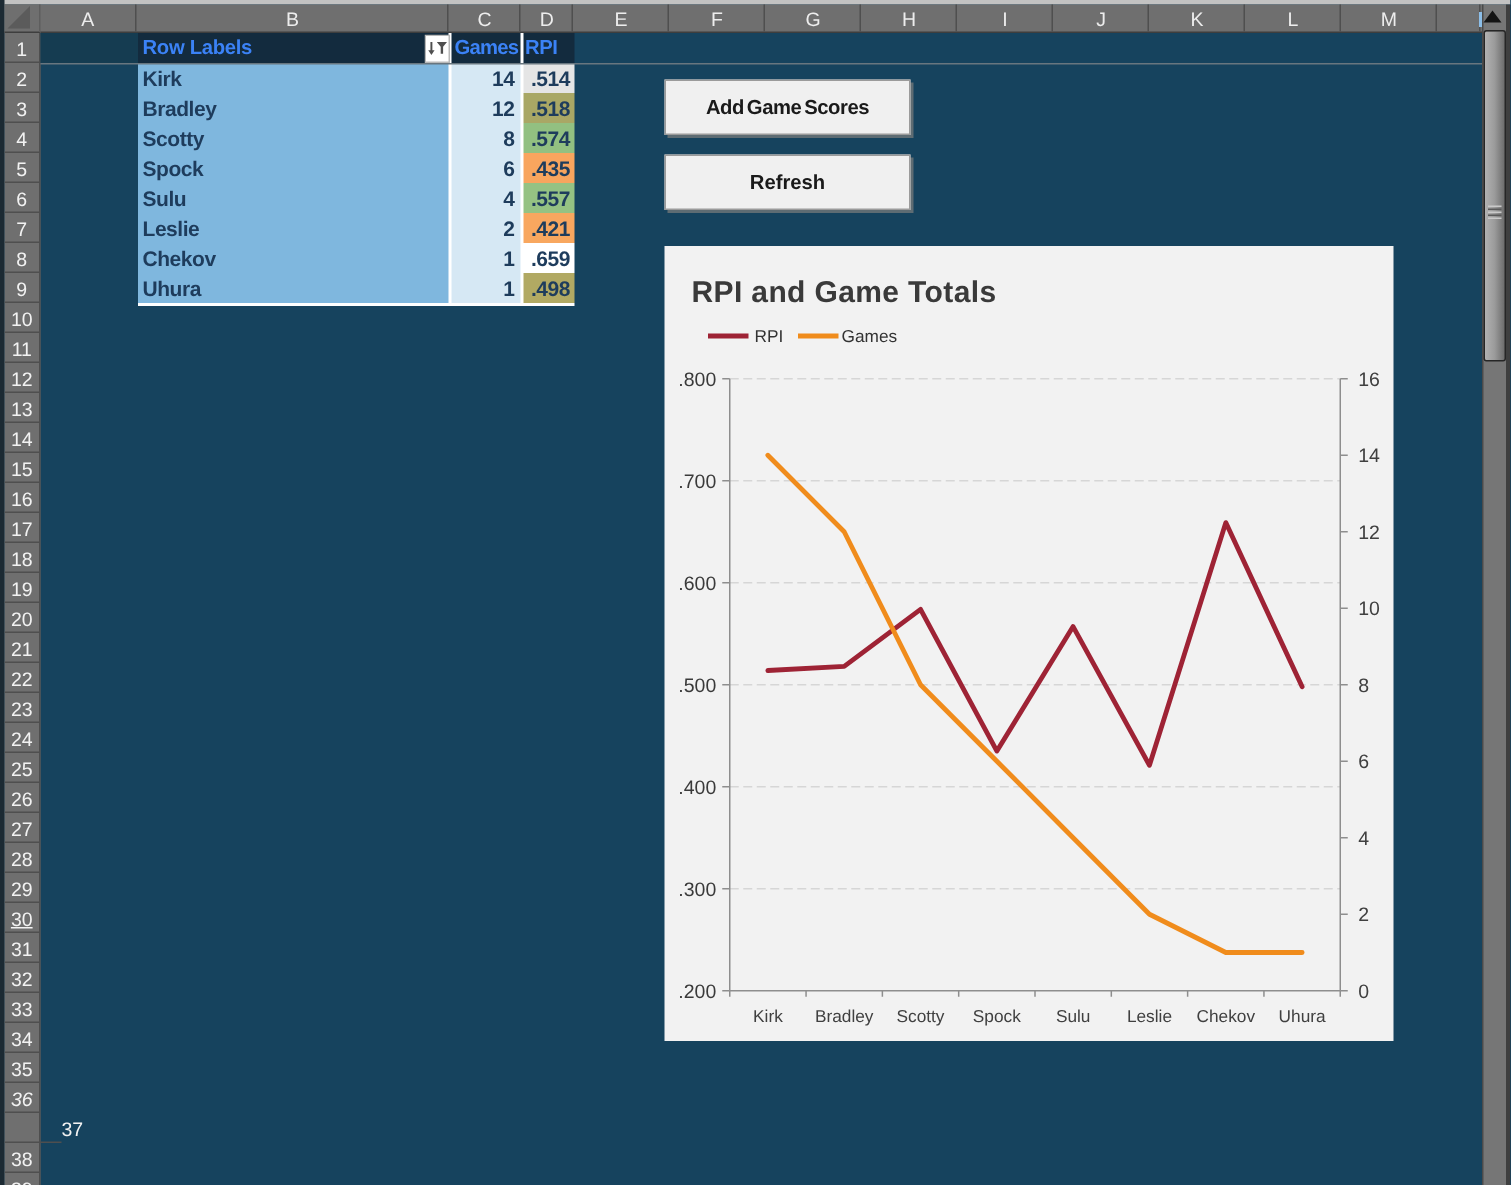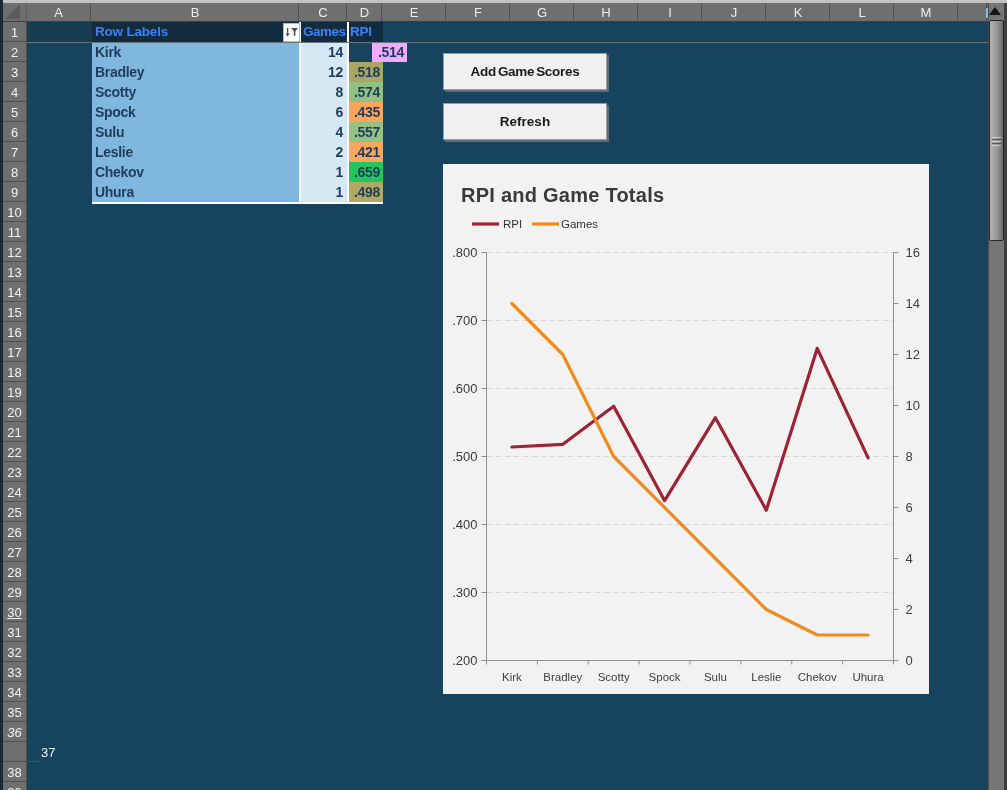--- a/index.html
+++ b/index.html
@@ -102,39 +102,39 @@
     <div class="rowcell" style="top: 760px;">39</div>
   </div>
 
 <div class="abs" style="left:27px;top:22px;width:65px;height:20px;background:#153C51;"></div>
 <div id="pivot">
     <div class="cell hdr colB abs" style="top:22px;letter-spacing:-0.2px;">Row Labels</div>
     <div class="cell hdr colC abs" style="top:22px;text-align:left;padding-left:3px;letter-spacing:-0.5px;">Games</div>
     <div class="cell hdr colD abs" style="top:22px;text-align:left;padding-left:2px;">RPI</div>
     <div class="cell colB abs" style="top:42px;background:#7FB7DE;">Kirk</div>
     <div class="cell colC abs" style="top:42px;background:#D6E8F4;">14</div>
-    <div class="cell colD abs" style="top:42px;background:#f0abfc;margin-left:24px;">.514</div>
+    <div class="cell colD abs" style="top:42px;background:#e5e5e5;">.514</div>
     <div class="cell colB abs" style="top:62px;background:#7FB7DE;">Bradley</div>
     <div class="cell colC abs" style="top:62px;background:#D6E8F4;">12</div>
     <div class="cell colD abs" style="top:62px;background:#A9A765;">.518</div>
     <div class="cell colB abs" style="top:82px;background:#7FB7DE;">Scotty</div>
     <div class="cell colC abs" style="top:82px;background:#D6E8F4;">8</div>
     <div class="cell colD abs" style="top:82px;background:#92C081;">.574</div>
     <div class="cell colB abs" style="top:102px;background:#7FB7DE;">Spock</div>
     <div class="cell colC abs" style="top:102px;background:#D6E8F4;">6</div>
     <div class="cell colD abs" style="top:102px;background:#F8A55E;">.435</div>
     <div class="cell colB abs" style="top:122px;background:#7FB7DE;">Sulu</div>
     <div class="cell colC abs" style="top:122px;background:#D6E8F4;">4</div>
     <div class="cell colD abs" style="top:122px;background:#95C283;">.557</div>
     <div class="cell colB abs" style="top:142px;background:#7FB7DE;">Leslie</div>
     <div class="cell colC abs" style="top:142px;background:#D6E8F4;">2</div>
     <div class="cell colD abs" style="top:142px;background:#F8A75F;">.421</div>
     <div class="cell colB abs" style="top:162px;background:#7FB7DE;">Chekov</div>
     <div class="cell colC abs" style="top:162px;background:#D6E8F4;">1</div>
-    <div class="cell colD abs" style="top:162px;background:#22c55e;">.659</div>
+    <div class="cell colD abs" style="top:162px;background:#ffffff;">.659</div>
     <div class="cell colB abs" style="top:182px;background:#7FB7DE;">Uhura</div>
     <div class="cell colC abs" style="top:182px;background:#D6E8F4;">1</div>
     <div class="cell colD abs" style="top:182px;background:#B1A963;">.498</div>
     <div class="wline" style="left:299px;top:22px;width:2px;height:180px;"></div>
     <div class="wline" style="left:347px;top:22px;width:2px;height:180px;"></div>
     <div class="wline" style="left:92px;top:202px;width:291px;height:2px;"></div>
     <svg class="abs" style="left:283px;top:23px;" width="17" height="19" viewBox="0 0 17 19">
       <rect x="0.5" y="0.5" width="16" height="18" fill="#FFFFFF" stroke="#B8B8B8"></rect>
       <path d="M8.2 5 L15 5 L12.4 8.2 L12.4 12.8 L10.8 12.8 L10.8 8.2 Z" fill="#4F4F4F"></path>
       <line x1="4.6" y1="5" x2="4.6" y2="12.2" stroke="#4F4F4F" stroke-width="1.3"></line>

